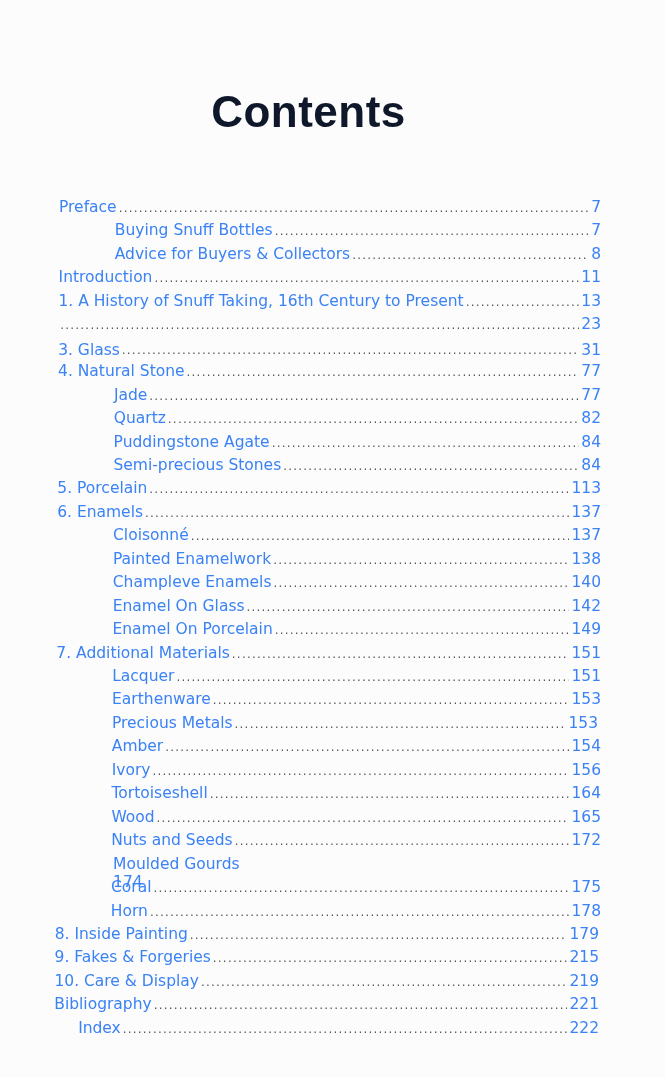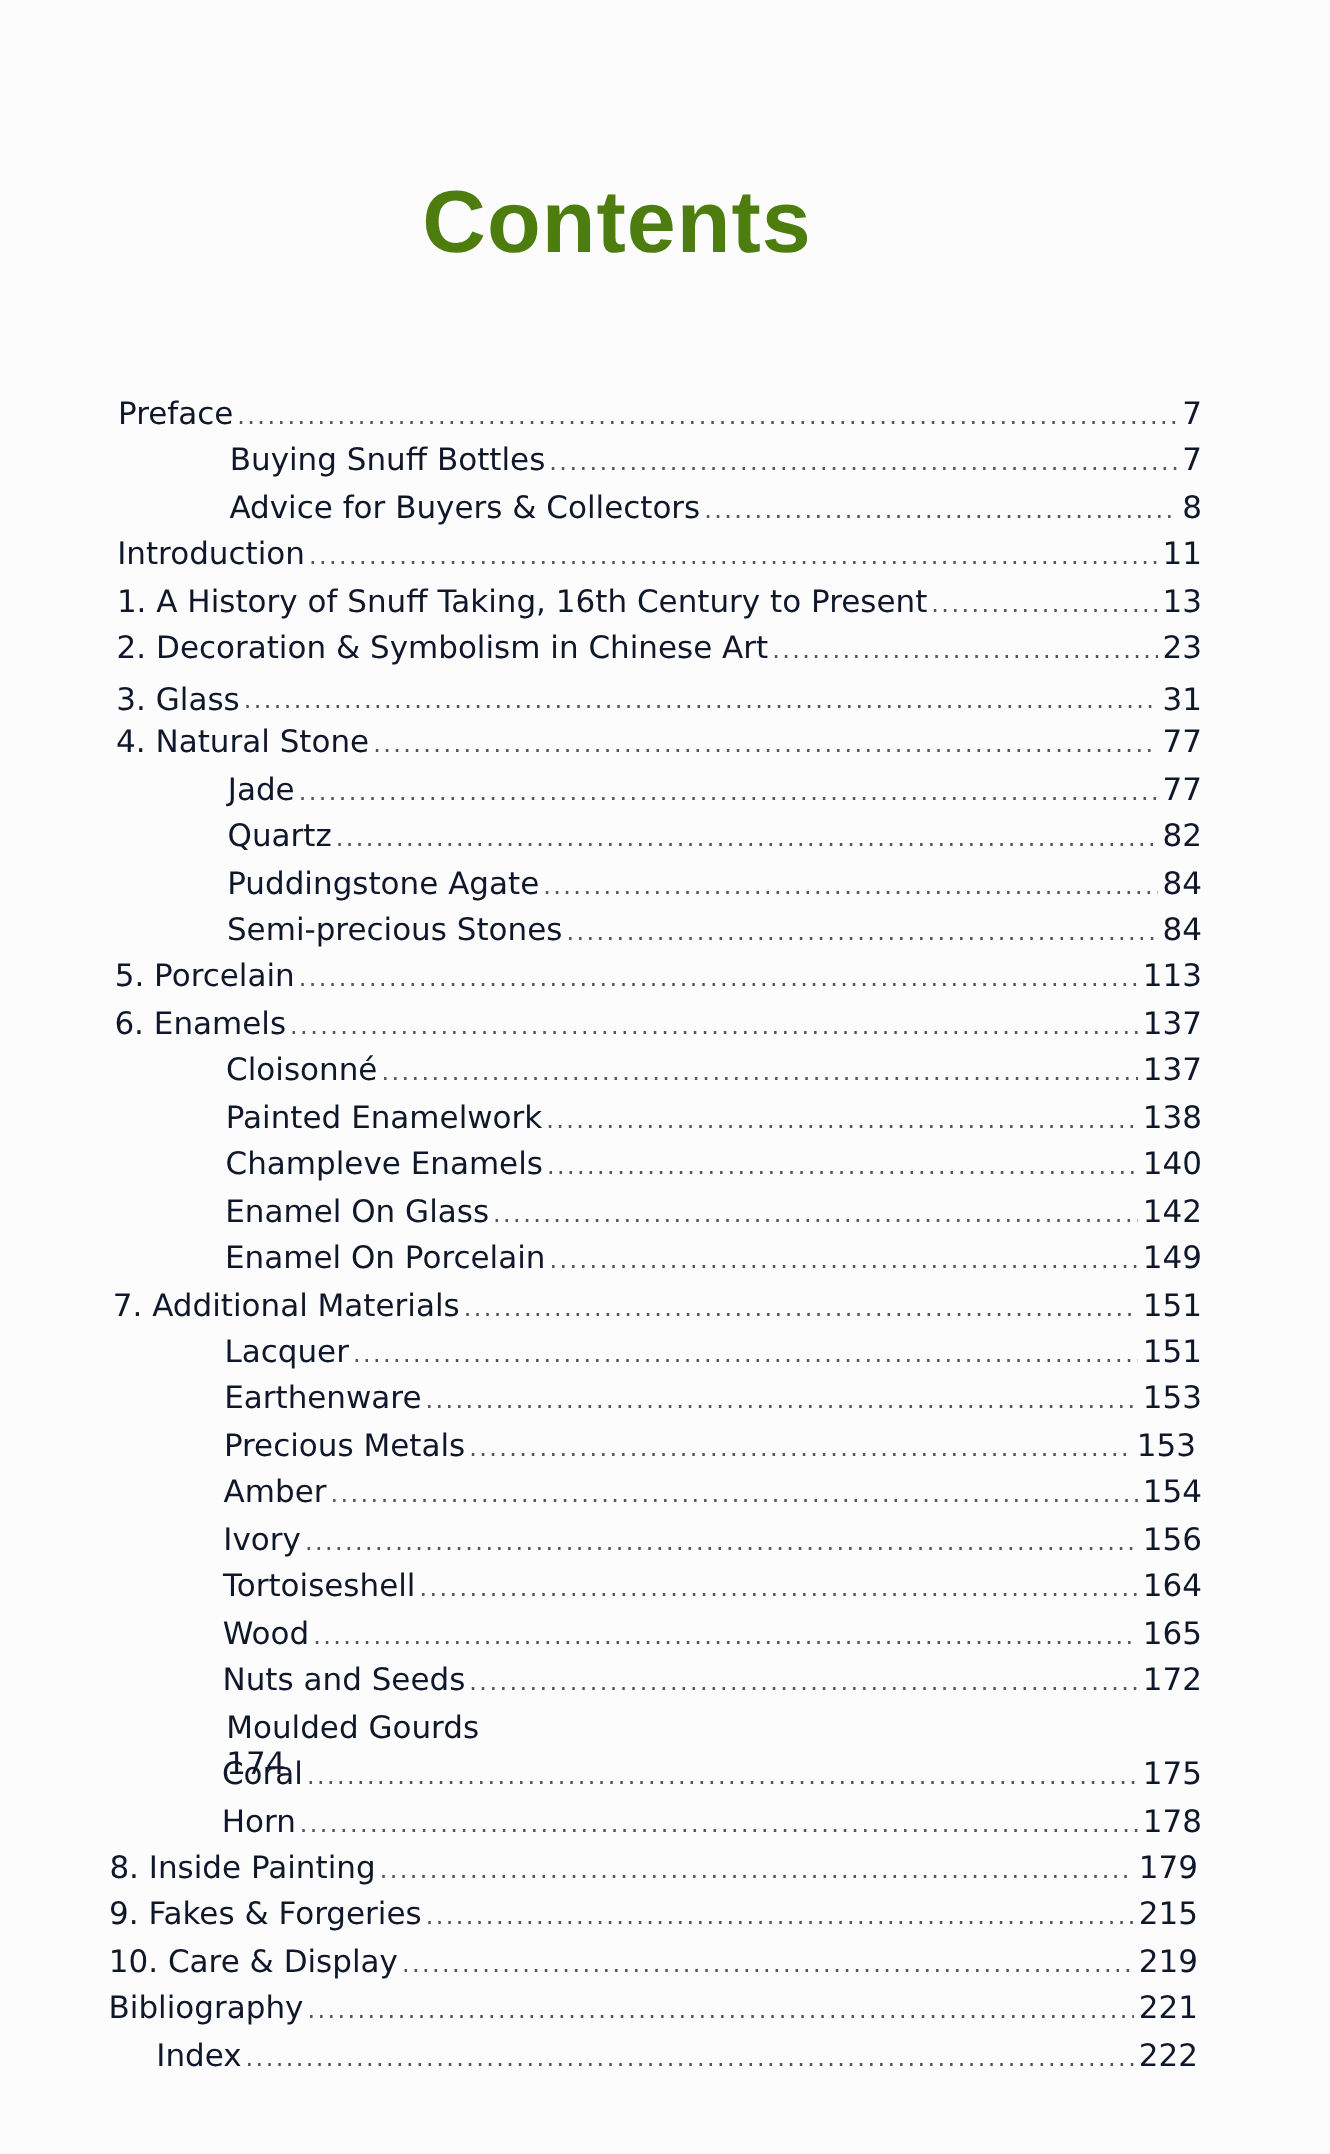--- a/index.html
+++ b/index.html
@@ -7,27 +7,27 @@
     width: 665px; height: 1077px;
     background: #fbfcfb;
     color: #2a2a2a;
     font-family: "DejaVu Sans", sans-serif;
     position: relative; overflow: hidden;
   }
   .title {
     position: absolute; top: 58px; left: 0; width: 617px;
     text-align: center;
     font-family: "Liberation Sans", sans-serif;
-    font-size: 44px; color: #4d7c0f; letter-spacing: 0.5px;
+    font-size: 44px; color: #0f172a; letter-spacing: 0.5px;
   }
   .toc { position: absolute; top: 198px; left: 0; width: 665px; }
   .row {
     position: absolute; display: flex; align-items: baseline;
     height: 23px; font-size: 15.5px; right: 64px;
-    font-family: "DejaVu Sans", sans-serif; color: #0f172a;
+    font-family: "DejaVu Sans", sans-serif; color: #3b82f6;
   }
   .row .label { white-space: nowrap; }
   .row .dots {
     flex: 1; overflow: hidden; white-space: nowrap;
     margin: 0 2px; color: #555; font-size: 12px; letter-spacing: 1.2px;
   }
   .row .dots::before {
     content: "....................................................................................................................................................................................................";
   }
   .row .page { white-space: nowrap; }
@@ -57,21 +57,20 @@
       <span class="label">Introduction</span>
       <span class="dots"></span>
       <span class="page">11</span>
     </div>
     <div class="row" style="left: 58.4444px; right: 64px; top: 93.8px;">
       <span class="label">1. A History of Snuff Taking, 16th Century to Present</span>
       <span class="dots"></span>
       <span class="page">13</span>
     </div>
     <div class="row" style="left: 58.3056px; right: 64px; top: 117.25px;">
-      <span class="label">2. Decoration &amp; Symbolism in Chinese Art</span>
       <span class="dots"></span>
       <span class="page">23</span>
     </div>
     <div class="row" style="left: 58.1667px; right: 64px; top: 140.7px; align-items: center;">
       <span class="label">3. Glass</span>
       <span class="dots"></span>
       <span class="page">31</span>
     </div>
     <div class="row" style="left: 58.0278px; right: 64px; top: 164.15px;">
       <span class="label">4. Natural Stone</span>

